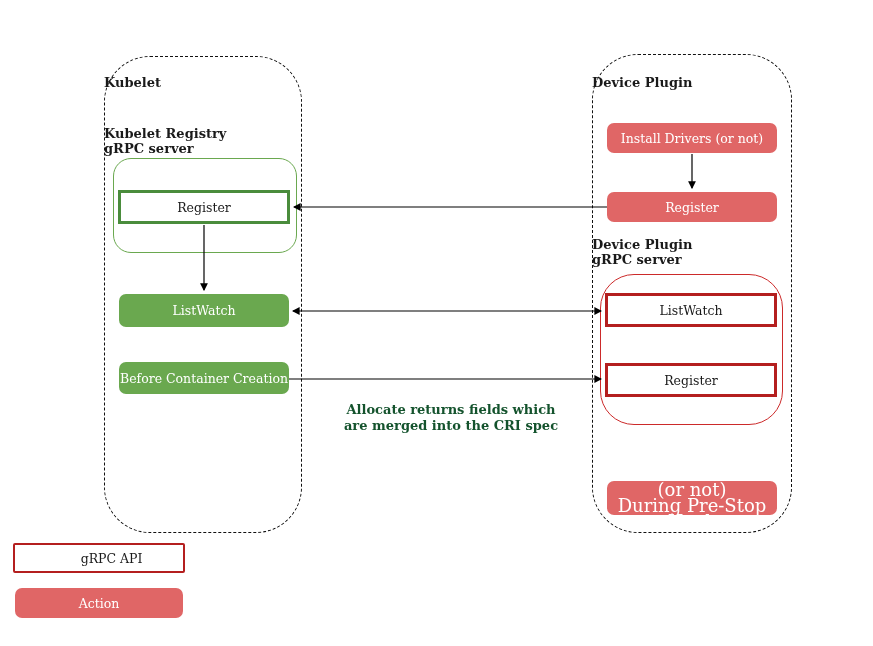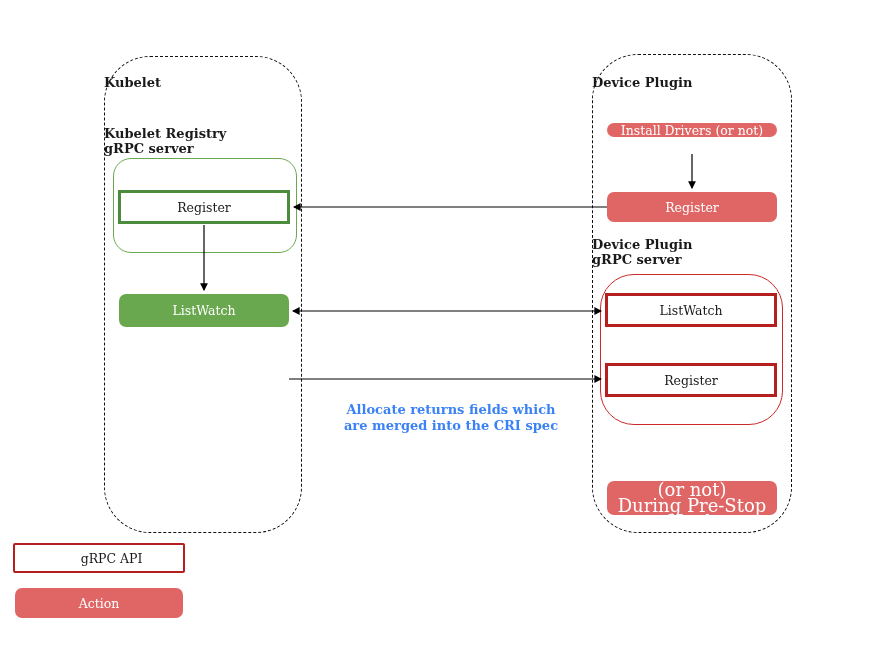--- a/index.html
+++ b/index.html
@@ -66,21 +66,21 @@
     color: #ffffff;
     font-size: 12.5px;
   }
   .btn-two-line { font-size: 18px; line-height: 16px; }
 
   .annotation-text {
     font-weight: bold;
     font-size: 13px;
     line-height: 15.5px;
     text-align: center;
-    color: #3b82f6;
+    color: #14532d;
   }
 
   
   .legend-grpc {
     border: 2.5px solid #b41f1f;
     border-radius: 2px;
     background: #ffffff;
     font-size: 12.5px;
   }
 
@@ -98,26 +98,27 @@
 
   <div class="abs title-bold pre" style="left:104px; top:126px; width:158px;">Kubelet Registry
 gRPC server</div>
 
   <div class="abs group-green" style="left:113px; top:158px; width:184px; height:95px;"></div>
 
   <div class="abs grpc-box-green center-flex" style="left:118px; top:190px; width:172px; height:34px;">Register</div>
 
   <div class="abs btn-green center-flex" style="left:119px; top:294px; width:170px; height:33px;">ListWatch</div>
 
+  <div class="abs btn-green center-flex" style="left:119px; top:362px; width:170px; height:32px;">Before Container Creation</div>
 
   <div class="abs panel-dashed" style="left:592px; top:54px; width:200px; height:479px;"></div>
 
   <div class="abs title-bold" style="left:592px; top:75px; width:200px;">Device Plugin</div>
 
-  <div class="abs btn-red center-flex" style="left:607px; top:123px; width:170px; height:14px;">Install Drivers (or not)</div>
+  <div class="abs btn-red center-flex" style="left:607px; top:123px; width:170px; height:30px;">Install Drivers (or not)</div>
 
   <div class="abs btn-red center-flex" style="left:607px; top:192px; width:170px; height:30px;">Register</div>
 
   <div class="abs title-bold pre" style="left:592px; top:237px; width:200px;">Device Plugin
 gRPC server</div>
 
   <div class="abs group-red" style="left:600px; top:274px; width:183px; height:151px;"></div>
 
   <div class="abs grpc-box-red center-flex" style="left:605px; top:293px; width:172px; height:34px;">ListWatch</div>
 

